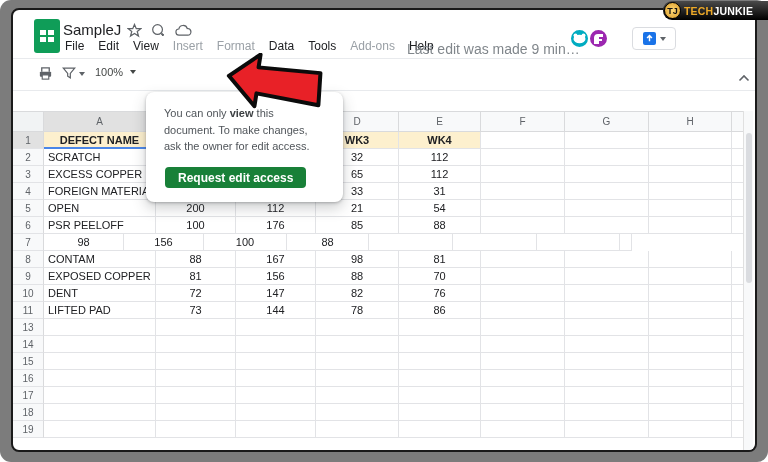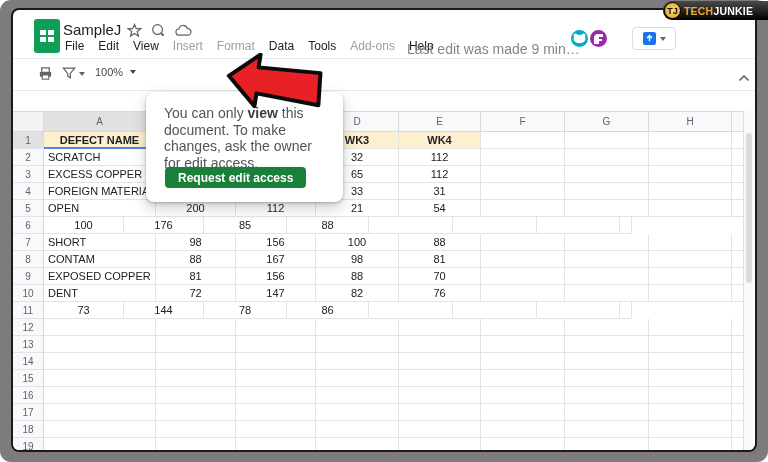--- a/index.html
+++ b/index.html
@@ -75,21 +75,21 @@
            display:flex; align-items:center; justify-content:center; background:#fff; overflow:visible; white-space:nowrap; }
   .gcell.ga { justify-content:flex-start; padding-left:4px; }
   .gcell.ghdr { background:var(--header-fill); font-weight:bold; justify-content:center; padding-left:0; }
   .gcell.gsel { border-bottom:2px solid var(--selection-blue);text-align:center; }
   .scrollbar { position:absolute; left:730px; top:101px; width:10px; height:339px; background:#f8f9fa; border-left:1px solid #e0e0e0; }
   .sthumb { position:absolute; left:2px; top:22px; width:6px; height:150px; background:#dadce0; border-radius:3px; }
 
   
   .tooltip { position:absolute; left:133px; top:82px; width:197px; height:110px; background:#fff; border-radius:8px;
              box-shadow:0 1px 3px rgba(60,64,67,.35), 0 6px 14px rgba(60,64,67,.25); z-index:50; padding:13px 18px; }
-  .tooltip p { font-size:14px; line-height:16.5px; color:#50555a; }
+  .tooltip p { font-size:11px; line-height:16.5px; color:#50555a; }
   .tooltip b { color:#3c4043; }
   .req-btn { position:absolute; left:19px; top:75px; height:21px; padding:0 13px; background:var(--request-green);
              border:none; border-radius:4px; color:#fff; font-weight:bold; font-size:12px; display:flex; align-items:center; }
 
   
   .red-arrow { position:absolute; left:209px; top:43px; z-index:60; }
 
   
   .tj-badge { position:absolute; left:663px; top:1px; height:19px; z-index:70; display:flex; align-items:center;
               background:linear-gradient(#4a4a4a,#000); border-radius:9px 0 0 9px; padding:0 4px 0 0; width:105px; }
@@ -260,32 +260,32 @@
             <div class="gcell" style="width: 80px;">112</div>
             <div class="gcell" style="width: 83px;">21</div>
             <div class="gcell" style="width: 82px;">54</div>
             <div class="gcell" style="width: 84px;"></div>
             <div class="gcell" style="width: 84px;"></div>
             <div class="gcell" style="width: 83px;"></div>
             <div class="gcell" style="width: 12px;"></div>
           </div>
           <div class="grow">
             <div class="gnum">6</div>
+            <div class="gcell ga" style="width: 112px;">PSR PEELOFF</div>
             <div class="gcell" style="width: 80px;">100</div>
             <div class="gcell" style="width: 80px;">176</div>
             <div class="gcell" style="width: 83px;">85</div>
             <div class="gcell" style="width: 82px;">88</div>
             <div class="gcell" style="width: 84px;"></div>
             <div class="gcell" style="width: 84px;"></div>
             <div class="gcell" style="width: 83px;"></div>
             <div class="gcell" style="width: 12px;"></div>
           </div>
           <div class="grow">
             <div class="gnum">7</div>
-            <div class="gcell ga" style="width: 112px;">SHORT</div>
             <div class="gcell" style="width: 80px;">98</div>
             <div class="gcell" style="width: 80px;">156</div>
             <div class="gcell" style="width: 83px;">100</div>
             <div class="gcell" style="width: 82px;">88</div>
             <div class="gcell" style="width: 84px;"></div>
             <div class="gcell" style="width: 84px;"></div>
             <div class="gcell" style="width: 83px;"></div>
             <div class="gcell" style="width: 12px;"></div>
           </div>
           <div class="grow">
@@ -319,36 +319,25 @@
             <div class="gcell" style="width: 80px;">147</div>
             <div class="gcell" style="width: 83px;">82</div>
             <div class="gcell" style="width: 82px;">76</div>
             <div class="gcell" style="width: 84px;"></div>
             <div class="gcell" style="width: 84px;"></div>
             <div class="gcell" style="width: 83px;"></div>
             <div class="gcell" style="width: 12px;"></div>
           </div>
           <div class="grow">
             <div class="gnum">11</div>
+            <div class="gcell ga" style="width: 112px;">LIFTED PAD</div>
             <div class="gcell" style="width: 80px;">73</div>
             <div class="gcell" style="width: 80px;">144</div>
             <div class="gcell" style="width: 83px;">78</div>
             <div class="gcell" style="width: 82px;">86</div>
-            <div class="gcell" style="width: 84px;"></div>
-            <div class="gcell" style="width: 84px;"></div>
-            <div class="gcell" style="width: 83px;"></div>
-            <div class="gcell" style="width: 12px;"></div>
-          </div>
-          <div class="grow">
-            <div class="gnum">12</div>
-            <div class="gcell ga" style="width: 112px;"></div>
-            <div class="gcell" style="width: 80px;"></div>
-            <div class="gcell" style="width: 80px;"></div>
-            <div class="gcell" style="width: 83px;"></div>
-            <div class="gcell" style="width: 82px;"></div>
             <div class="gcell" style="width: 84px;"></div>
             <div class="gcell" style="width: 84px;"></div>
             <div class="gcell" style="width: 83px;"></div>
             <div class="gcell" style="width: 12px;"></div>
           </div>
           <div class="grow">
             <div class="gnum">13</div>
             <div class="gcell ga" style="width: 112px;"></div>
             <div class="gcell" style="width: 80px;"></div>
             <div class="gcell" style="width: 80px;"></div>

